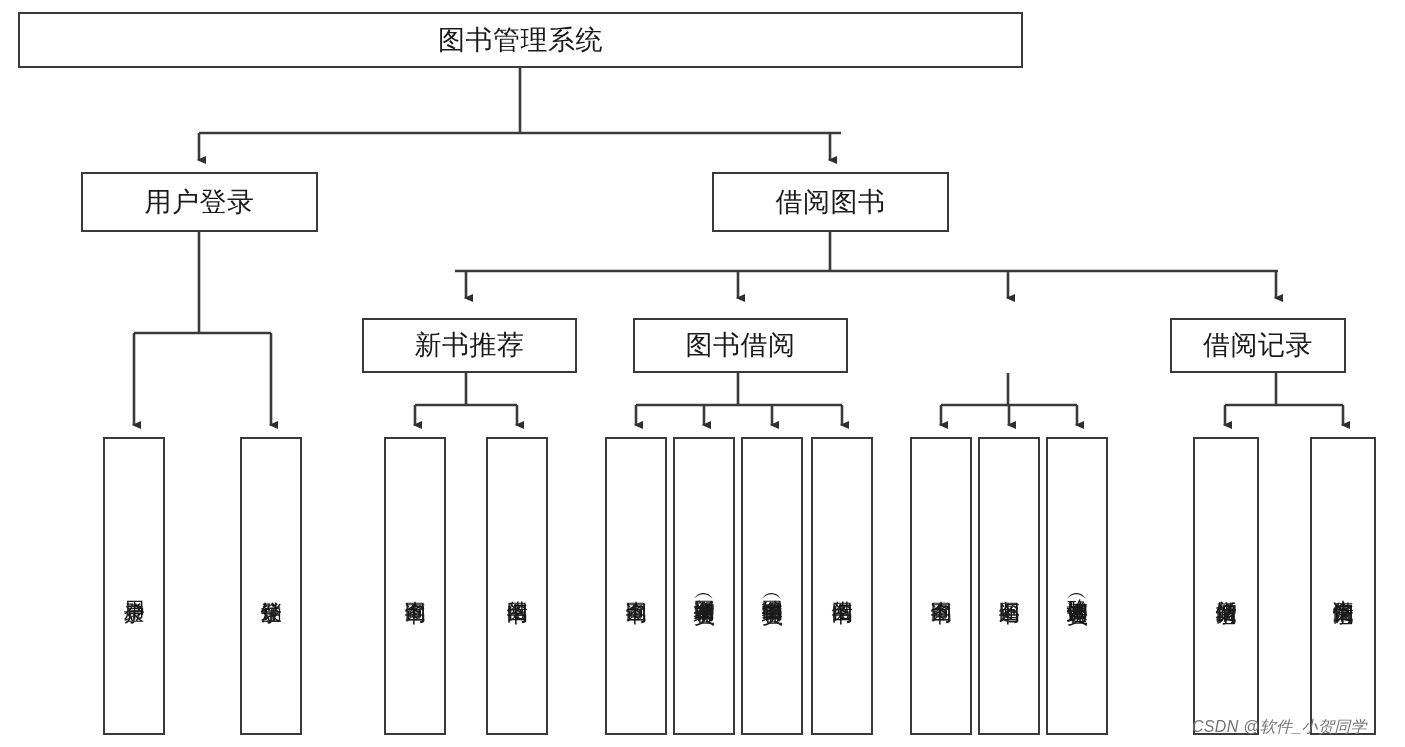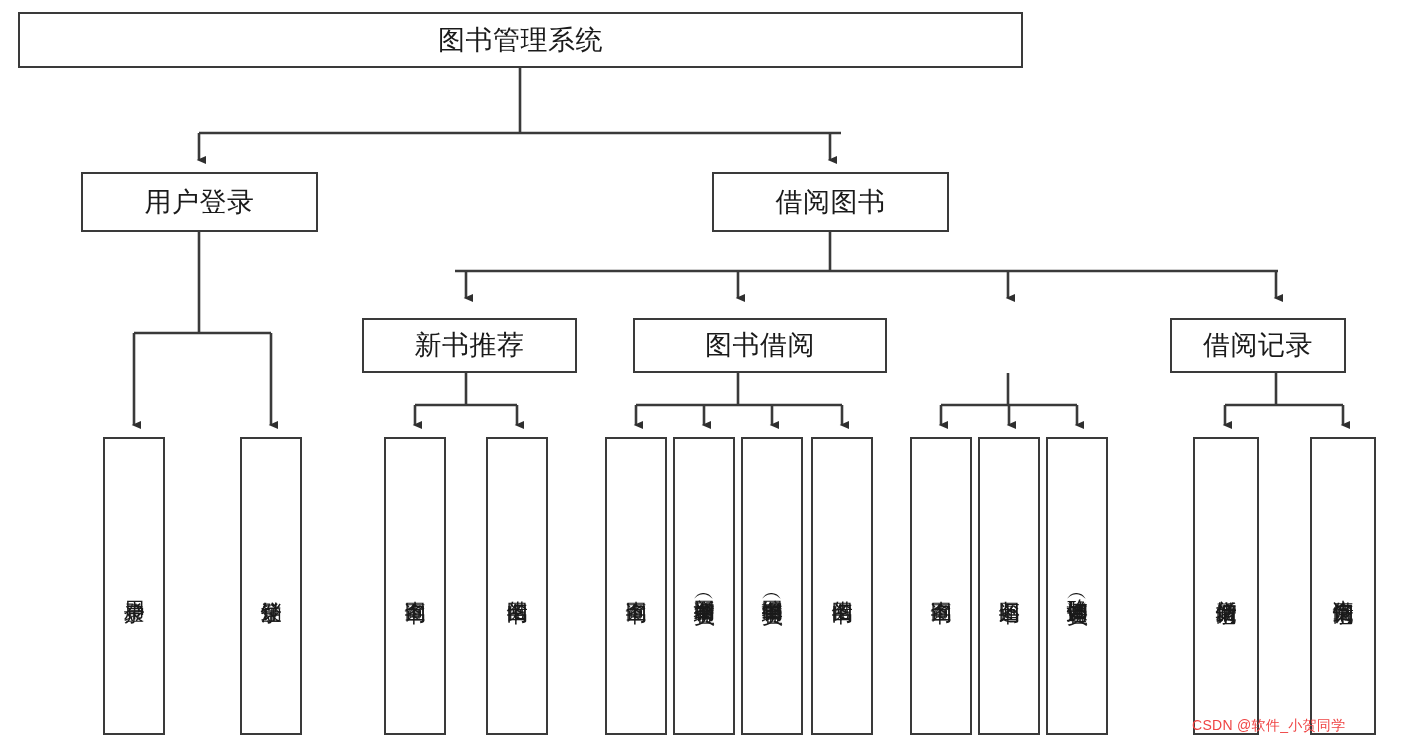--- a/index.html
+++ b/index.html
@@ -50,25 +50,26 @@
   }
   .node.vert .vtext {
     writing-mode: vertical-rl;
     text-orientation: upright;
     -webkit-writing-mode: vertical-rl;
     white-space: nowrap;
     text-align: center;
   }
   .watermark {
     position: absolute;
-    font-size: 14px;
-    color: #ef4444;
+    font-size: 16px;
+    color: #737373;
     white-space: nowrap;
     z-index: 3;
     letter-spacing: 0.3px;
+    font-style: italic;
   }
 </style>
 </head>
 <body>
 
 <div id="canvas">
 
   <svg id="edges" viewBox="0 0 1405 747" xmlns="http://www.w3.org/2000/svg">
     <defs>
       <marker id="arrow" markerWidth="10" markerHeight="10" refX="4" refY="7.2" orient="auto" markerUnits="userSpaceOnUse">
@@ -126,21 +127,21 @@
   <div class="node horiz" style="left:81px; top:172px; width:237px; height:60px;">
     <span>用户登录</span>
   </div>
   <div class="node horiz" style="left:712px; top:172px; width:237px; height:60px;">
     <span>借阅图书</span>
   </div>
 
   <div class="node horiz" style="left:362px; top:318px; width:215px; height:55px;">
     <span>新书推荐</span>
   </div>
-  <div class="node horiz" style="left:633px; top:318px; width:254px; height:55px;">
+  <div class="node horiz" style="left:633px; top:318px; width:215px; height:55px;">
     <span>图书借阅</span>
   </div>
   <div class="node horiz" style="left:1170px; top:318px; width:176px; height:55px;">
     <span>借阅记录</span>
   </div>
 
   <div class="node vert" style="left:103px; top:437px; width:62px; height:298px;">
     <span class="vtext">用户登录</span>
   </div>
   <div class="node vert" style="left:240px; top:437px; width:62px; height:298px;">

